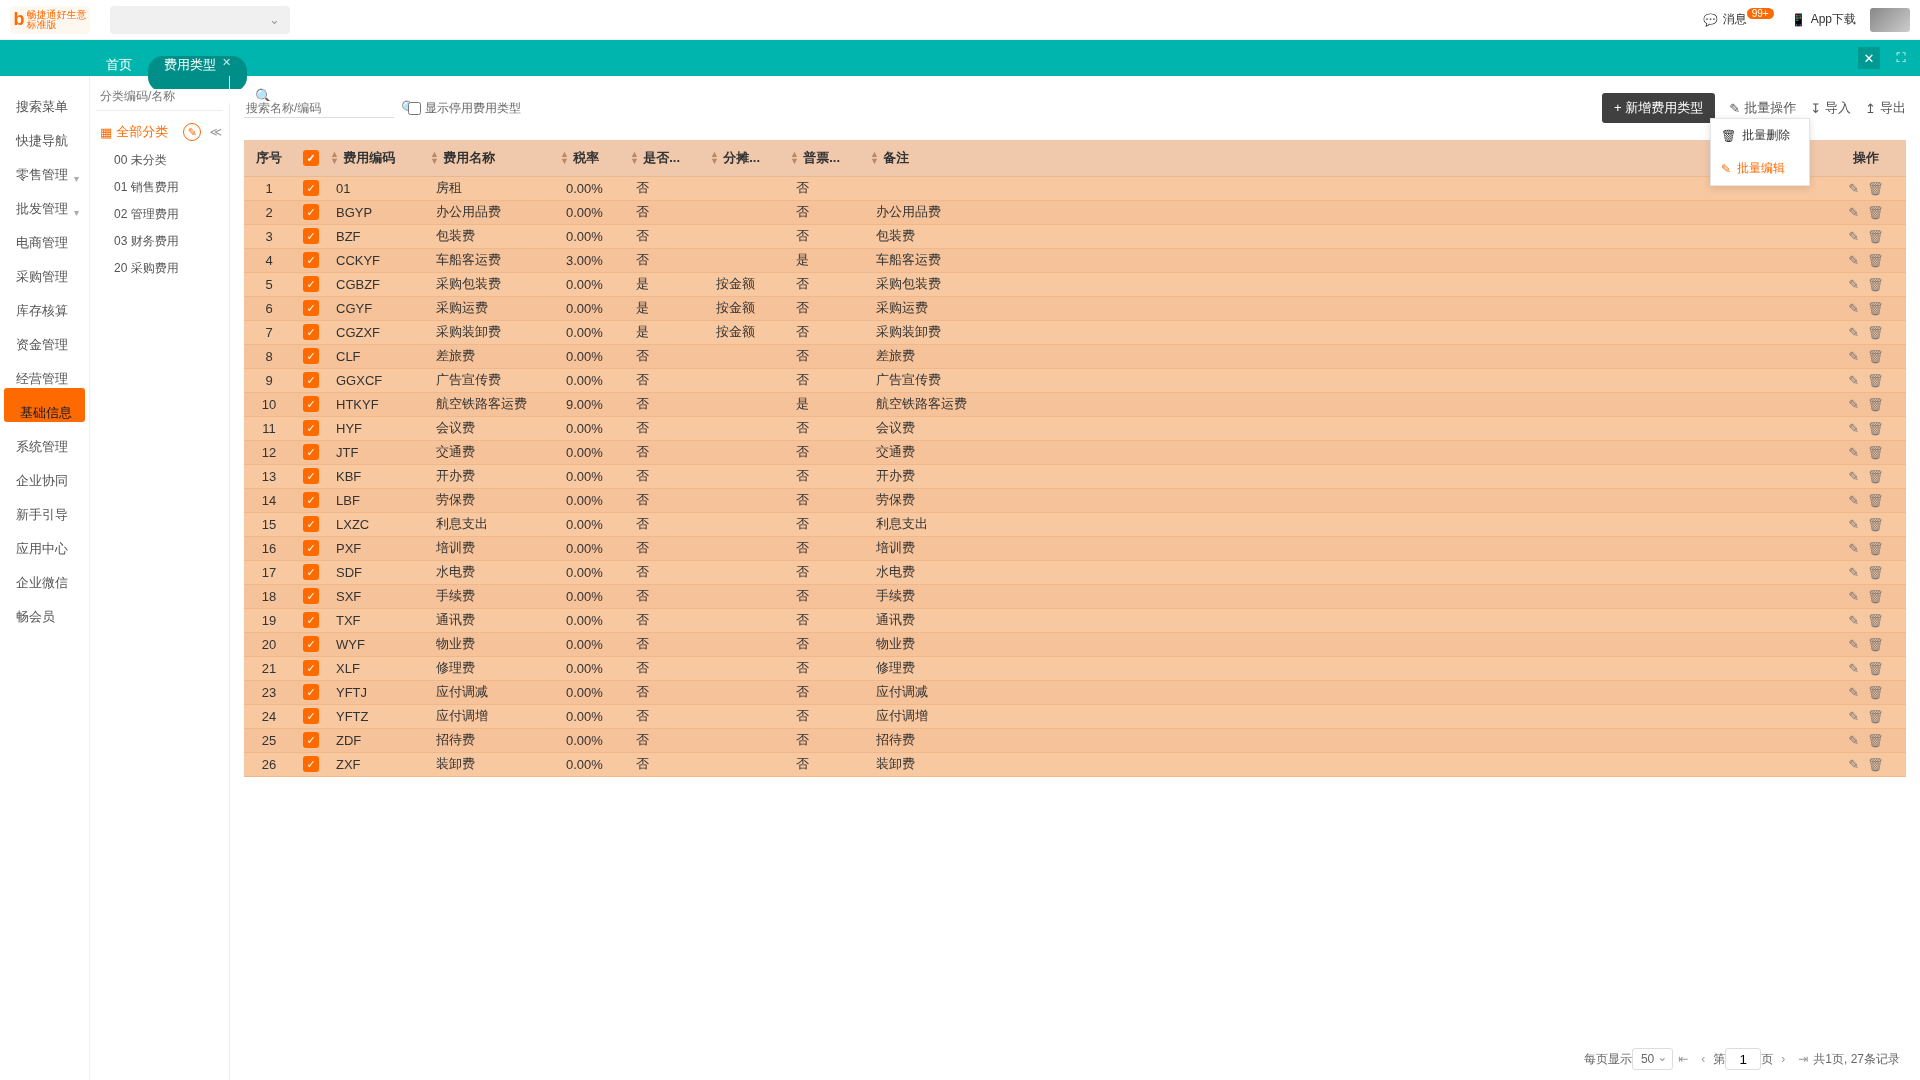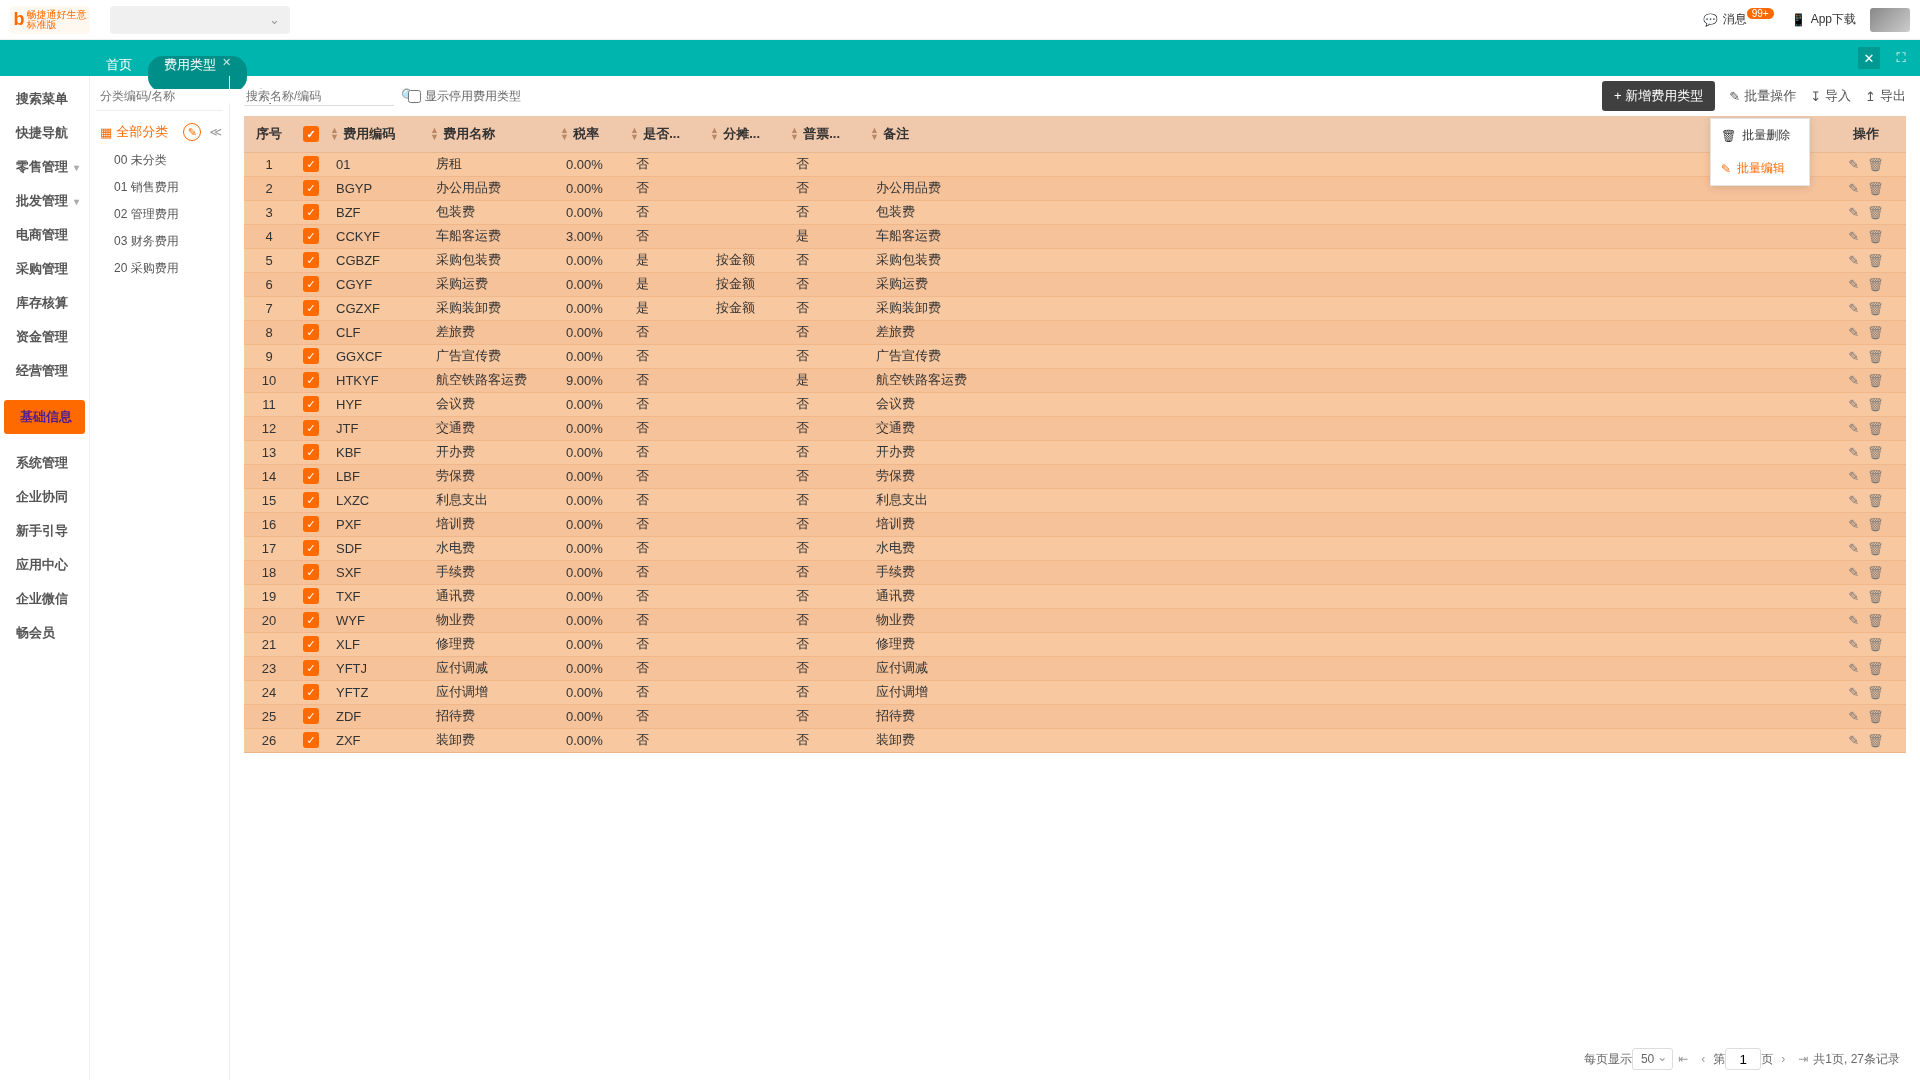--- a/index.html
+++ b/index.html
@@ -23,38 +23,38 @@
 .tabstrip .close-x { font-size: 11px; opacity:.8;}
 .tabstrip .right-icons { position:absolute; right:8px; display:flex; gap:10px; color:#fff;}
 .tabstrip .right-icons span { width:22px; height:22px; display:flex; align-items:center; justify-content:center; cursor:pointer;}
 .tabstrip .right-icons .close-tab { background: rgba(0,0,0,.15);}
 
 
 .body { flex: 1; display: flex; min-height: 0; }
 
 
 .leftnav { width: 90px; background: #fff; border-right: 1px solid #eee; padding-top: 6px; }
-.leftnav .nav-item { height: 34px; display: flex; align-items: center; justify-content: space-between; padding: 0 10px 0 16px; cursor: pointer; font-size: 13px; color:#555;font-weight:bold;}
-.leftnav .nav-item.active { background: #ff6a00; color: #4c1d95; border-radius: 3px; margin: 12px 4px;}
+.leftnav .nav-item { height: 34px; display: flex; align-items: flex-end; justify-content: space-between; padding: 0 10px 0 16px; cursor: pointer; font-size: 13px; color:#555;}
+.leftnav .nav-item.active { background: #ff6a00; color: #0f172a; border-radius: 3px; margin: 0 4px;}
 .leftnav .caret { font-size: 10px; color: #aaa; }
 
 
 .treepanel { width: 140px; border-right: 1px solid #eee; padding: 10px 6px; position: relative;}
 .tree-search { display:flex; align-items:center; border-bottom: 1px solid #eee; padding: 2px 4px 6px; margin-bottom: 8px;}
 .tree-search input { border:none; outline:none; flex:1; font-size:12px; color:#999;}
 .tree-search .sicon { color:#ff6a00; font-size:14px;}
 .tree-header { display:flex; align-items:center; color:#ff6a00; font-size:13px; padding:4px 4px 6px; gap:4px;}
 .tree-header .circ { border:1px solid #ff6a00; border-radius:50%; width:18px; height:18px; display:flex;align-items:center;justify-content:center;font-size:11px; margin-left:auto;}
 .tree-header .collapse { color:#999; font-size:12px; margin-left:4px; letter-spacing:-3px;}
 .tree-list { padding-left: 14px;}
 .tree-list .titem { padding: 5px 4px; font-size: 12px; color:#555; cursor:pointer; }
 
 
 .main { flex: 1; display: flex; flex-direction: column; min-width: 0; padding: 0 0 0 0; }
-.toolbar { height: 40px; display: flex; align-items: center; padding: 0 14px; gap: 14px; position: relative;}
+.toolbar { height: 64px; display: flex; align-items: center; padding: 0 14px; gap: 14px; position: relative;}
 .toolbar .searchbox { width: 150px; display:flex; align-items:center; border-bottom:1px solid #ddd; padding:2px;}
 .toolbar .searchbox input { border:none; outline:none; flex:1; font-size:12px; color:#999;}
 .toolbar .searchbox .sicon { color:#ff6a00;}
 .toolbar .chk { display:flex; align-items:center; gap:4px; font-size:12px; color:#666;}
 .toolbar .chk input { accent-color:#ff6a00;}
 .toolbar .spacer { flex:1;}
 .btn-primary { background:#404040; color:#fff; border:none; height:30px; padding:0 12px; border-radius:3px; cursor:pointer; font-size:13px;}
 .btn-link { background:none; border:none; color:#555; font-size:13px; cursor:pointer; display:flex;align-items:center;gap:4px;}
 .dropdown-pop { position:absolute; right: 110px; top: 42px; width: 100px; background:#fff; border:1px solid #e5e5e5; box-shadow:0 2px 8px rgba(0,0,0,.12); z-index:10;}
 .dropdown-pop .ditem { padding:8px 10px; font-size:12px; display:flex; align-items:center; gap:6px; cursor:pointer;}

